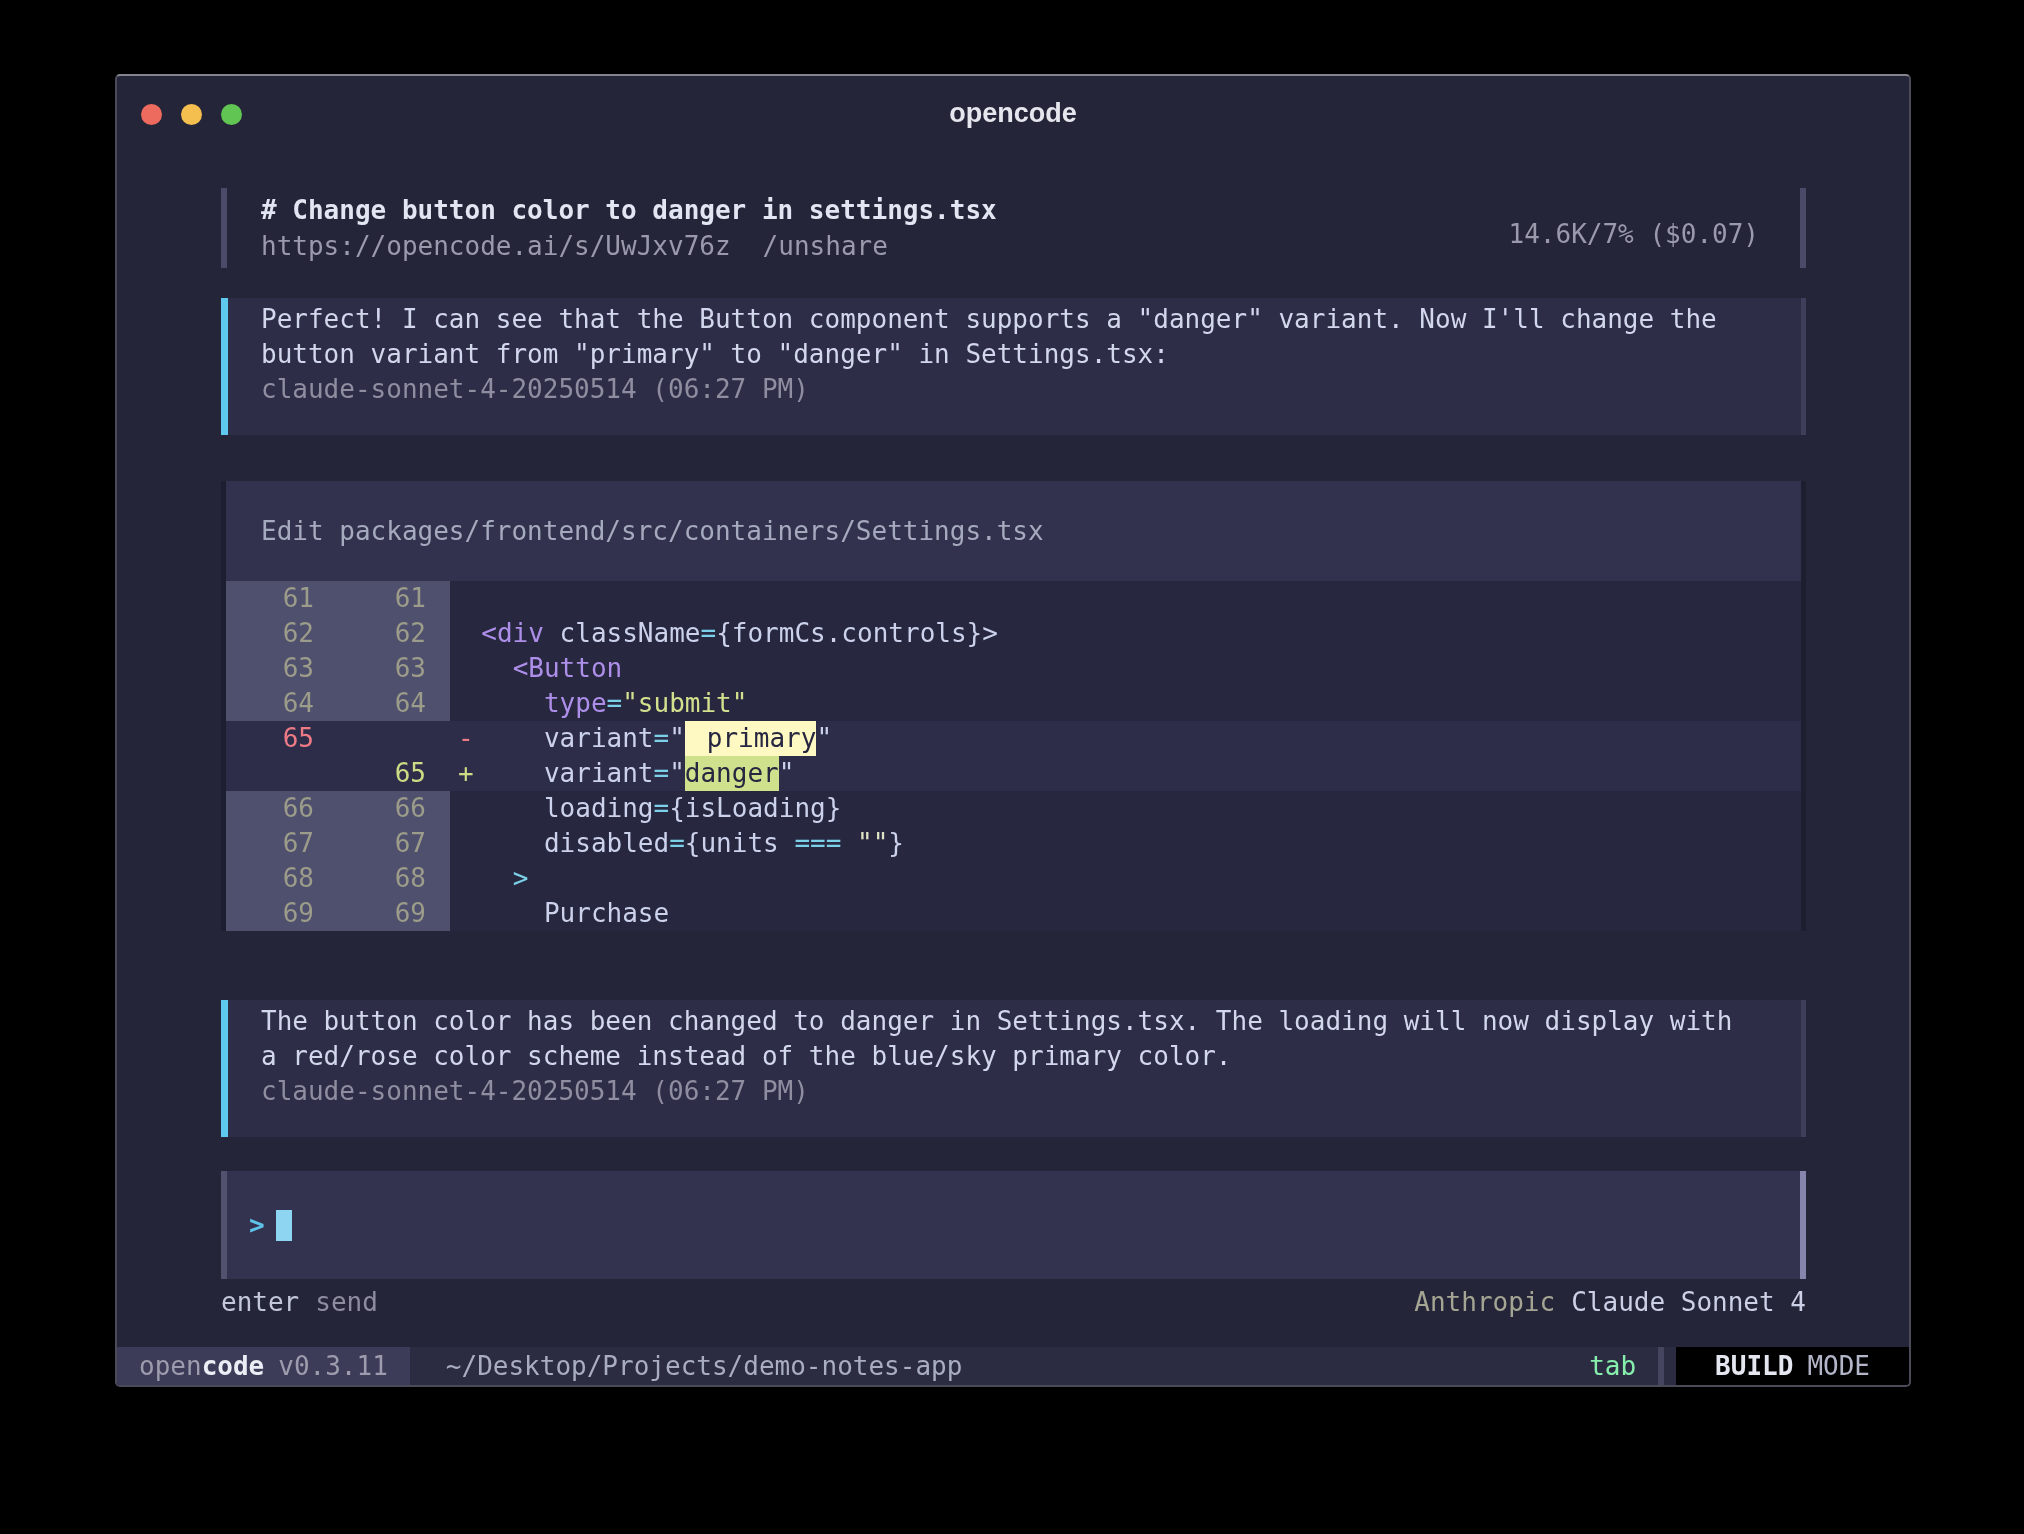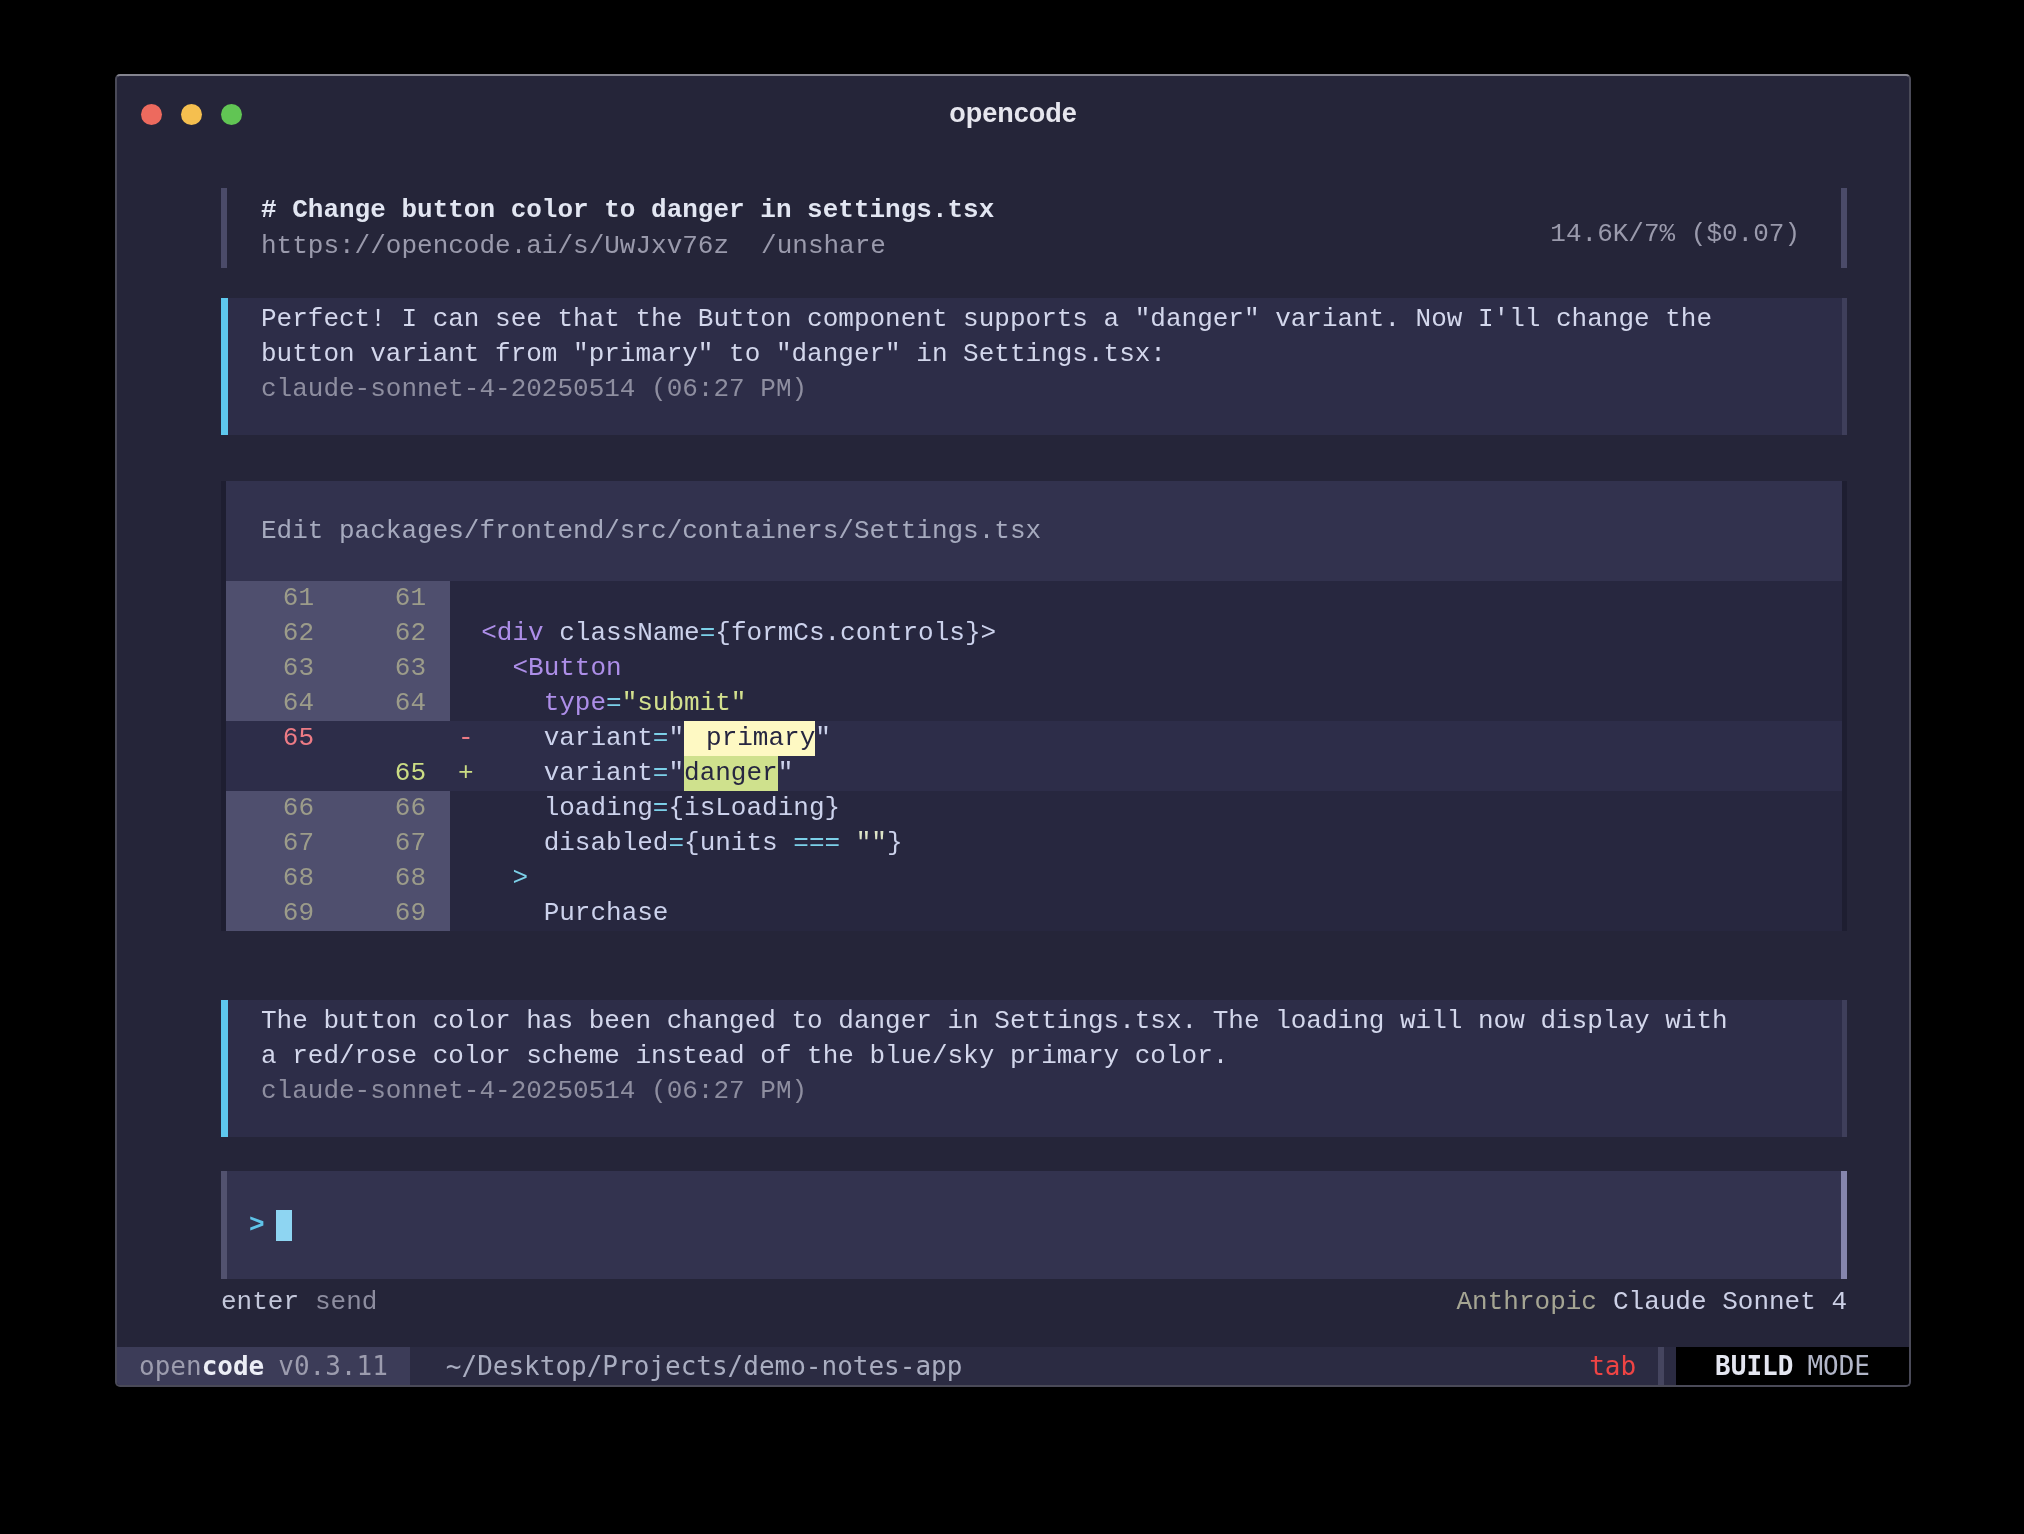--- a/index.html
+++ b/index.html
@@ -8,21 +8,21 @@
   .window{position:absolute;left:115px;top:74px;width:1796px;height:1313px;box-sizing:border-box;
           background:#252539;border:2px solid #4a4a58;border-top-color:#84848f;border-radius:5px;
           overflow:hidden;display:flex;flex-direction:column;}
   
   .titlebar{height:72px;position:relative;flex:0 0 auto;}
   .lights{position:absolute;left:24px;top:28px;display:flex;gap:19px;}
   .light{width:21px;height:21px;border-radius:50%;}
   .window-title{position:absolute;left:0;right:0;top:22px;text-align:center;
                 font-family:"Liberation Sans",sans-serif;font-weight:bold;font-size:27px;color:#e6e6ee;}
   
-  .block{margin-left:104px;margin-right:62px;box-sizing:border-box;font-family:Liberation Mono, monospace;}
+  .block{margin-left:104px;margin-right:103px;box-sizing:border-box;}
   
   .session-header{margin-top:40px;height:80px;border-left:6px solid #4b4b69;border-right:6px solid #4b4b69;
                   padding:4px 35px 0 34px;display:flex;flex-direction:column;position:relative;}
   .session-title{line-height:36px;font-weight:bold;color:#e2e6f2;}
   .session-sub{line-height:36px;color:#9a9aac;display:flex;}
   .session-url{color:#9a9aac;}
   .unshare{color:#9a9aac;margin-left:32px;}
   .token-usage{position:absolute;right:41px;top:28px;line-height:36px;color:#9a9aac;}
   
   .message{background:#2d2d48;border-left:7px solid #5ec8ee;border-right:5px solid #3f3f5b;
@@ -60,21 +60,21 @@
   .model{color:#ccd0e6;margin-left:16px;}
   
   .statusbar{margin-top:auto;height:38px;background:#2b2b42;display:flex;align-items:stretch;
              line-height:38px;flex:0 0 auto;}
   .app-chip{background:#3c3c58;padding:0 22px;}
   .app-open{color:#9c9cae;}
   .app-code{color:#eceef6;font-weight:bold;}
   .app-version{color:#9c9cae;margin-left:14px;}
   .cwd{color:#a9adc0;margin-left:36px;}
   .statusbar .spacer{flex:1;}
-  .hint-tab{color:#ef4444;margin-right:22px;}
+  .hint-tab{color:#86efac;margin-right:22px;}
   .mode-divider{width:6px;background:#45455f;margin-right:12px;}
   .mode-chip{background:#000000;padding:0 39px;}
   .mode-bold{color:#e4e6f0;font-weight:bold;}
   .mode-rest{color:#b2b6c8;margin-left:14px;}
 </style>
 </head>
 <body>
 
 <div class="window">
 

